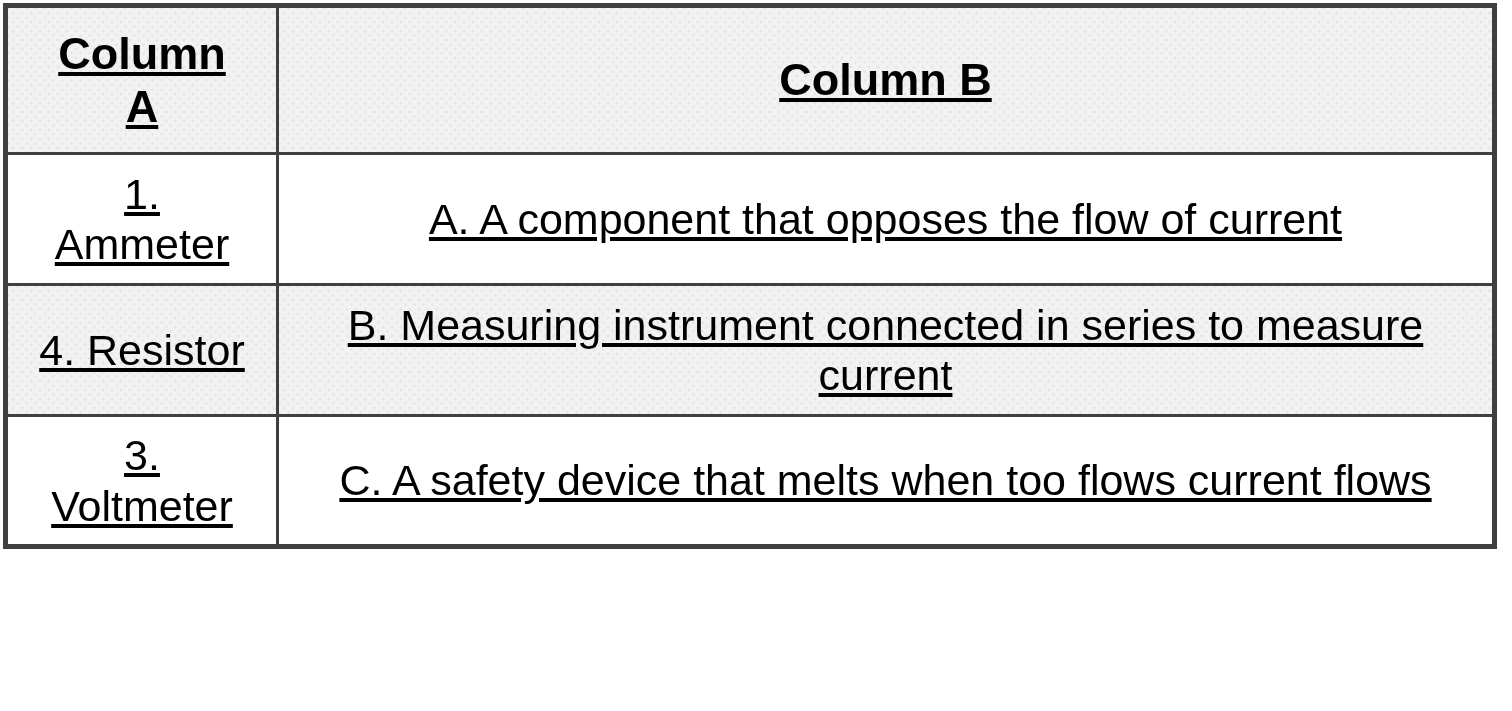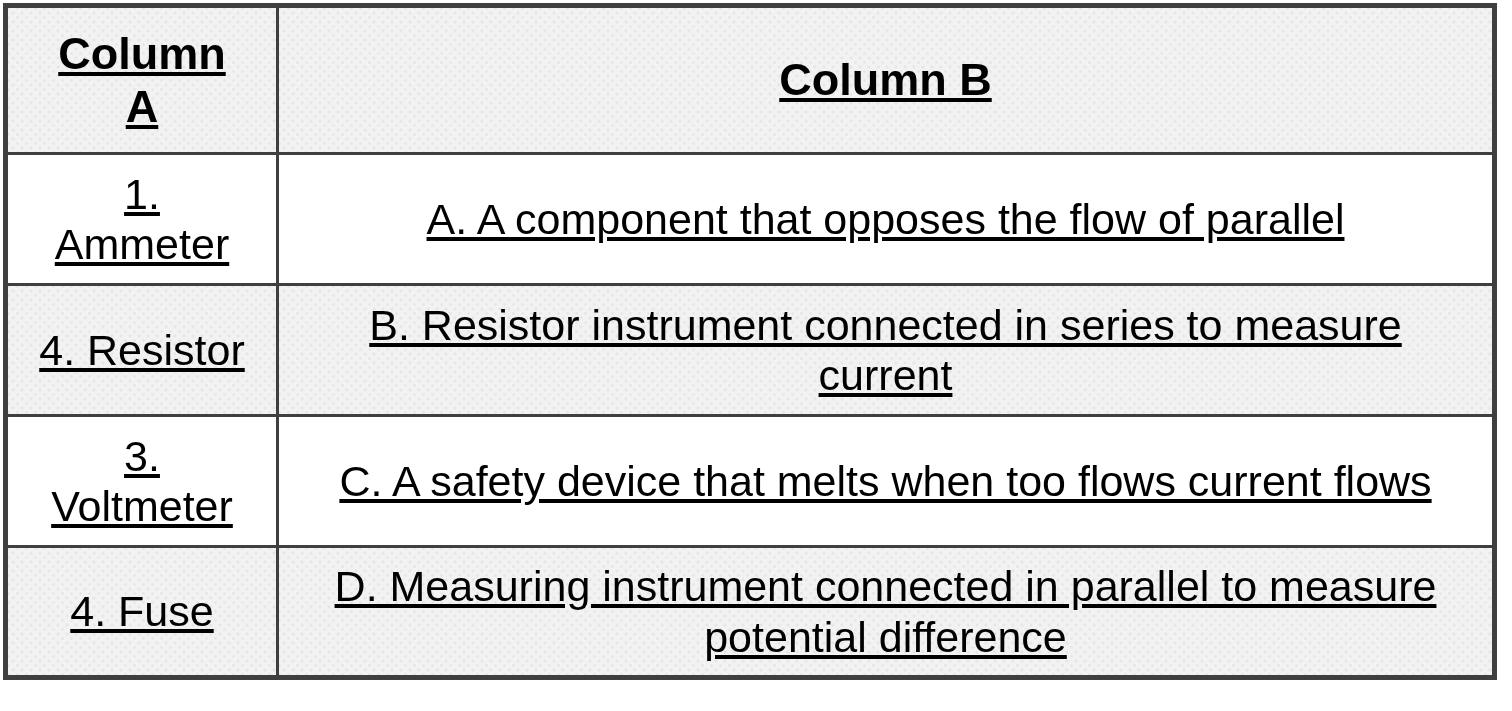--- a/index.html
+++ b/index.html
@@ -68,30 +68,26 @@
       <tr>
         <th class="dotted">Column
 A</th>
         <th class="dotted">Column B</th>
       </tr>
     </thead>
     <tbody>
       <tr class="plain">
         <td class="cell-a">1.
 Ammeter</td>
-        <td class="cell-b">A. A component that opposes the flow of parallel</td>
+        <td class="cell-b">A. A component that opposes the flow of current</td>
       </tr>
       <tr>
         <td class="cell-a dotted">4. Resistor</td>
-        <td class="cell-b dotted">B. Resistor instrument connected in series to measure current</td>
+        <td class="cell-b dotted">B. Measuring instrument connected in series to measure current</td>
       </tr>
       <tr class="plain">
         <td class="cell-a">3.
 Voltmeter</td>
         <td class="cell-b">C. A safety device that melts when too flows current flows</td>
       </tr>
-      <tr>
-        <td class="cell-a dotted">4. Fuse</td>
-        <td class="cell-b dotted">D. Measuring instrument connected in parallel to measure potential difference</td>
-      </tr>
     </tbody>
   </table>
 </div>
 
 </body></html>

